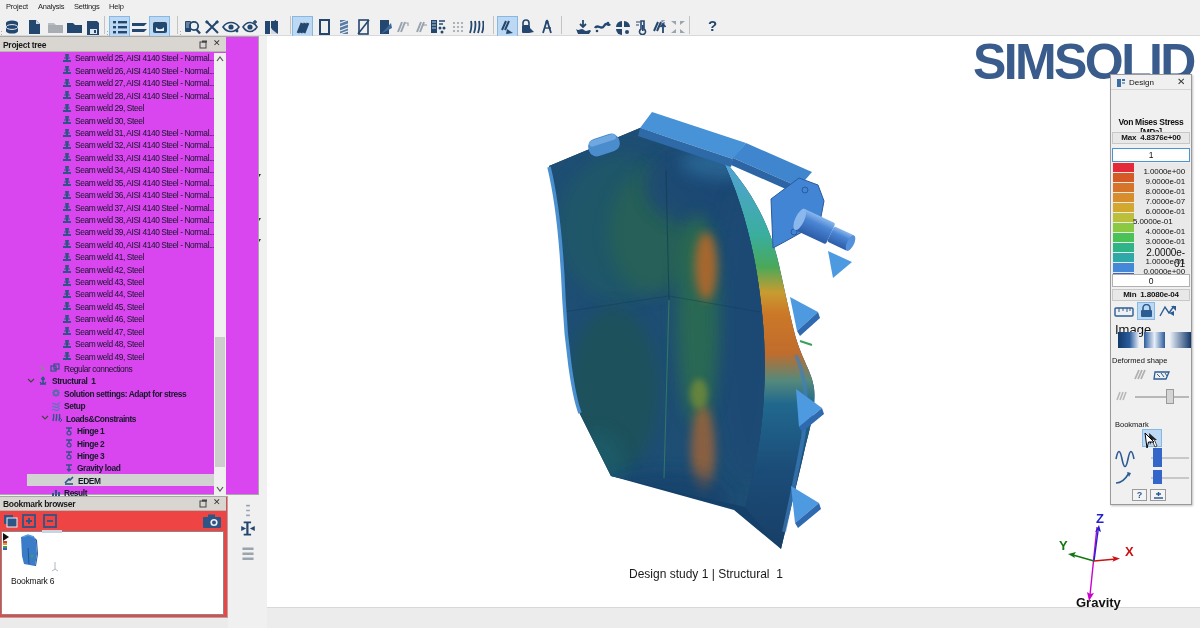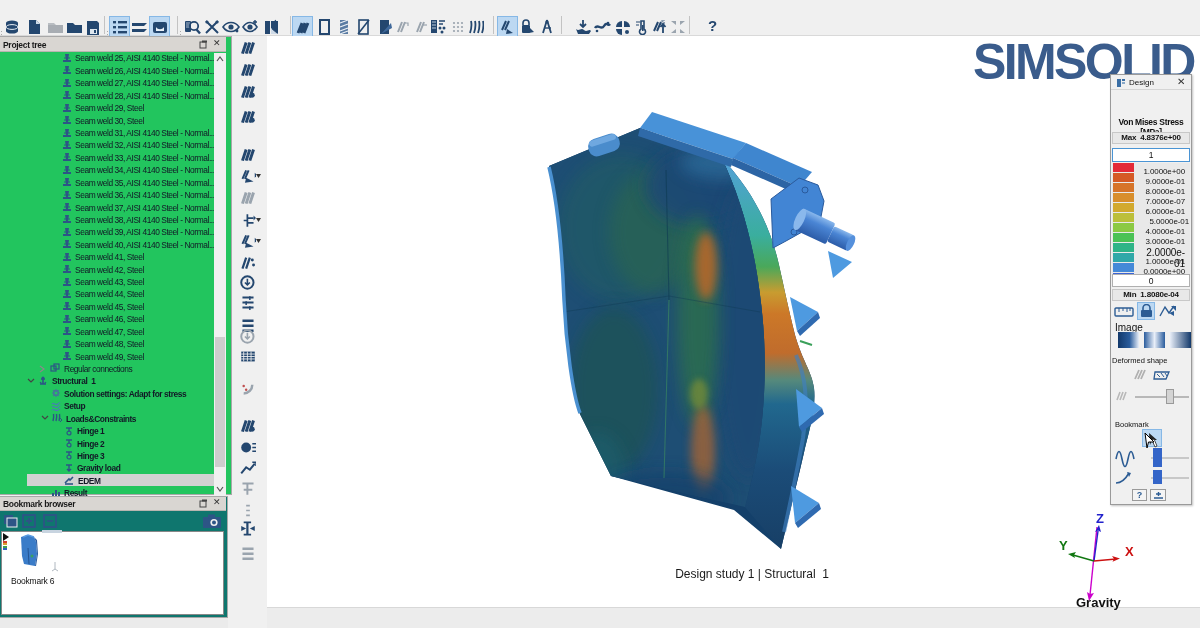--- a/index.html
+++ b/index.html
@@ -8,20 +8,26 @@
 .ic{position:absolute}
 .sep{position:absolute;top:16px;width:1px;height:18px;background:#c3c3c3}
 .hl{position:absolute;top:14px;width:21px;height:21px;background:#bcd8f2;border:1px solid #86b8e6}
 .ttl{font-size:8.5px;letter-spacing:-0.3px;color:#1a1a1a;font-weight:bold}
 .row{position:absolute;white-space:nowrap;font-size:9px;letter-spacing:-0.45px;color:#121826;transform:scaleX(.93);transform-origin:0 0}
 .rowb{font-weight:bold}
 </style></head>
 <body>
 <div id="root">
 
+<div class="abs" style="left:0;top:0;width:1200px;height:14px;background:#f0f0f0">
+<span class="abs" style="left:6px;top:2px;font-size:7.5px;letter-spacing:-0.2px;color:#222">Project</span>
+<span class="abs" style="left:38px;top:2px;font-size:7.5px;letter-spacing:-0.2px;color:#222">Analysis</span>
+<span class="abs" style="left:74px;top:2px;font-size:7.5px;letter-spacing:-0.2px;color:#222">Settings</span>
+<span class="abs" style="left:109px;top:2px;font-size:7.5px;letter-spacing:-0.2px;color:#222">Help</span>
+</div>
 <div class="abs" style="left:0;top:14px;width:1200px;height:22px;background:#f0f0f0;border-bottom:1px solid #d9d9d9">
 <div class="abs" style="left:1px;top:17px;width:1px;height:16px;background:repeating-linear-gradient(#aaa 0 1px,transparent 1px 3px)"></div>
 <div class="abs" style="left:106.5px;top:17px;width:1px;height:16px;background:repeating-linear-gradient(#aaa 0 1px,transparent 1px 3px)"></div>
 <div class="abs" style="left:179.5px;top:17px;width:1px;height:16px;background:repeating-linear-gradient(#aaa 0 1px,transparent 1px 3px)"></div>
 <div class="abs" style="left:292.5px;top:17px;width:1px;height:16px;background:repeating-linear-gradient(#aaa 0 1px,transparent 1px 3px)"></div>
 <div class="sep" style="left:104px;top:2px"></div>
 <div class="sep" style="left:177px;top:2px"></div>
 <div class="sep" style="left:290px;top:2px"></div>
 <div class="sep" style="left:493px;top:2px"></div>
 <div class="sep" style="left:561px;top:2px"></div>
@@ -284,21 +290,21 @@
 <svg class="ic" style="left:256px;top:218px" width="6" height="5">
       <path d="M0,0h5l-2.5,4z" fill="#333"></path>
     </svg>
 <svg class="ic" style="left:256px;top:239px" width="6" height="5">
       <path d="M0,0h5l-2.5,4z" fill="#333"></path>
     </svg>
 <div class="abs" style="left:267px;top:36px;width:933px;height:571px;background:#ffffff"></div>
 <div class="abs" style="left:267px;top:607px;width:933px;height:21px;background:#ececec;border-top:1px solid #d8d8d8"></div>
 <div class="abs" style="left:0px;top:618px;width:228px;height:10px;background:#ebebeb"></div>
 <div class="abs" style="left:973px;top:33px;width:260px;height:48px;font-weight:bold;font-size:50px;letter-spacing:-2.6px;color:#3a5c8c;transform:scaleX(1.0);transform-origin:0 0">SIMSOLID</div>
-<div class="abs" style="left:629px;top:567px;width:200px;text-align:right;font-size:12px;color:#1a1a1a">Design study 1 | Structural&nbsp; 1</div>
+<div class="abs" style="left:629px;top:567px;width:200px;text-align:left;font-size:12px;color:#1a1a1a">Design study 1 | Structural&nbsp; 1</div>
 <svg class="abs" style="left:0;top:0" width="1200" height="628" viewBox="0 0 1200 628">
 <defs>
  <filter id="bl8" x="-60%" y="-60%" width="220%" height="220%">
           <feGaussianBlur stdDeviation="8"></feGaussianBlur>
         </filter>
  <filter id="bl5" x="-60%" y="-60%" width="220%" height="220%">
           <feGaussianBlur stdDeviation="5"></feGaussianBlur>
         </filter>
  <filter id="bl3" x="-60%" y="-60%" width="220%" height="220%">
           <feGaussianBlur stdDeviation="3"></feGaussianBlur>
@@ -421,21 +427,21 @@
 <div class="abs" style="left:2px;top:158px;width:21px;height:9px;background:#4bc255"></div>
 <div class="abs" style="left:2px;top:168px;width:21px;height:9px;background:#2eb487"></div>
 <div class="abs" style="left:2px;top:178px;width:21px;height:9px;background:#2fa8a8"></div>
 <div class="abs" style="left:2px;top:188px;width:21px;height:9px;background:#4489d8"></div>
 <div class="abs" style="left:2px;top:198px;width:21px;height:9px;background:#3a63d6"></div>
 <div class="abs" style="left:26px;top:92px;width:48px;text-align:right;font-size:8px;letter-spacing:-0.1px;color:#111">1.0000e+00</div>
 <div class="abs" style="left:26px;top:102px;width:48px;text-align:right;font-size:8px;letter-spacing:-0.1px;color:#111">9.0000e-01</div>
 <div class="abs" style="left:26px;top:112px;width:48px;text-align:right;font-size:8px;letter-spacing:-0.1px;color:#111">8.0000e-01</div>
 <div class="abs" style="left:26px;top:122px;width:48px;text-align:right;font-size:8px;letter-spacing:-0.1px;color:#111">7.0000e-07</div>
 <div class="abs" style="left:26px;top:132px;width:48px;text-align:right;font-size:8px;letter-spacing:-0.1px;color:#111">6.0000e-01</div>
-<div class="abs" style="left:30px;top:142px;width:48px;text-align:right;font-size:8px;letter-spacing:-0.1px;color:#111">5.0000e-01</div>
+<div class="abs" style="left:22px;top:142px;width:48px;text-align:left;font-size:8px;letter-spacing:-0.1px;color:#111">5.0000e-01</div>
 <div class="abs" style="left:26px;top:152px;width:48px;text-align:right;font-size:8px;letter-spacing:-0.1px;color:#111">4.0000e-01</div>
 <div class="abs" style="left:26px;top:162px;width:48px;text-align:right;font-size:8px;letter-spacing:-0.1px;color:#111">3.0000e-01</div>
 <div class="abs" style="left:26px;top:172px;width:48px;text-align:right;font-size:10px;letter-spacing:-0.1px;color:#111">2.0000e-01</div>
 <div class="abs" style="left:26px;top:182px;width:48px;text-align:right;font-size:8px;letter-spacing:-0.1px;color:#111">1.0000e-01</div>
 <div class="abs" style="left:26px;top:192px;width:48px;text-align:right;font-size:8px;letter-spacing:-0.1px;color:#111">0.0000e+00</div>
 <div class="abs" style="left:1px;top:199px;width:78px;height:13px;background:#fff;border:1px solid #b0b0b0;text-align:center;font-size:8.5px;color:#111;line-height:12px">0</div>
 <div class="abs" style="left:1px;top:214px;width:78px;height:12px;background:#e8e8e8;border:1px solid #c8c8c8;text-align:center;font-size:8px;font-weight:bold;letter-spacing:-0.2px;color:#111">Min&nbsp; 1.8080e-04</div>
 <svg class="ic" style="left:3px;top:230px" width="20" height="14">
         <rect x="1" y="3" width="18" height="8" rx="1" fill="none" stroke="#2c5c94" stroke-width="1.4"></rect>
         <path d="M5,3v4M9,3v3M13,3v4M16,3v3" stroke="#2c5c94" stroke-width="1"></path>
@@ -443,21 +449,21 @@
 <div class="abs" style="left:26px;top:227px;width:18px;height:18px;background:#bcd8f2;border:1px solid #86b8e6"></div>
 <svg class="ic" style="left:29px;top:229px" width="13" height="14">
         <rect x="1" y="6" width="11" height="7" rx="1" fill="#2c5c94"></rect>
         <path d="M3,6V4a3.5,3.5 0 017,0v2" fill="none" stroke="#2c5c94" stroke-width="1.6"></path>
       </svg>
 <svg class="ic" style="left:47px;top:229px" width="20" height="15">
         <path d="M2,12L7,3l4,6l5,-7" fill="none" stroke="#2c5c94" stroke-width="1.4"></path>
         <path d="M13,2l5,0l0,5z" fill="#2c5c94"></path>
         <path d="M16,12l-5,-3l5,-2z" fill="#2c5c94"></path>
       </svg>
-<div class="abs" style="left:4px;top:247px;font-size:10px;color:#111">Image</div>
+<div class="abs" style="left:4px;top:247px;font-size:13px;color:#111">Image</div>
 <div class="abs" style="left:7px;top:257px;width:21px;height:16px;background:linear-gradient(90deg,#12386a,#2a5c9c 55%,#e8eef8)"></div>
 <div class="abs" style="left:33px;top:257px;width:21px;height:16px;background:linear-gradient(90deg,#2a5c9c,#e8eef8 50%,#2a5c9c)"></div>
 <div class="abs" style="left:59px;top:257px;width:21px;height:16px;background:linear-gradient(90deg,#e8eef8,#12386a)"></div>
 <div class="abs" style="left:1px;top:281px;font-size:7.5px;color:#111">Deformed shape</div>
 <svg class="ic" style="left:22px;top:292px" width="16" height="15">
         <path d="M2,12L6,3M5,12L9,3M8,12L12,3" stroke="#b0b0b0" stroke-width="1.8"></path>
       </svg>
 <svg class="ic" style="left:42px;top:292px" width="20" height="15">
         <path d="M2,5h14l-3,7H1z" fill="none" stroke="#2c5c94" stroke-width="1.3"></path>
         <path d="M4,7l3,3M8,6l3,4M12,6l2,3" stroke="#2c5c94" stroke-width="1"></path>
@@ -486,21 +492,21 @@
       </svg>
 <div class="abs" style="left:21px;top:414px;width:15px;height:12px;background:#f4f4f4;border:1px solid #9a9a9a;text-align:center;font-size:9px;font-weight:bold;color:#2c5c94;line-height:11px">?</div>
 <div class="abs" style="left:39px;top:414px;width:16px;height:12px;background:#f4f4f4;border:1px solid #9a9a9a"></div>
 <svg class="ic" style="left:42px;top:416px" width="11" height="9">
         <path d="M1,7h9M5.5,1v4M3,3h5" stroke="#2c5c94" stroke-width="1.4"></path>
       </svg>
 </div>
 <svg class="abs" style="left:1143px;top:432px" width="14" height="18">
       <path d="M2,1l9,9l-5.5,0l-1.5,6z" fill="#fff" stroke="#000" stroke-width="1"></path>
     </svg>
-<div class="abs" style="left:0;top:36px;width:232px;height:459px;background:#22c55e;border:1px solid #a8a8a8;border-left:none">
+<div class="abs" style="left:0;top:36px;width:259px;height:459px;background:#d946ef;border:1px solid #a8a8a8;border-left:none">
 <div class="abs" style="left:0;top:0;width:226px;height:15px;background:#d9d6d2;border-bottom:1px solid #b8b5b0">
 <span class="ttl abs" style="left:3px;top:3px">Project tree</span>
 <svg class="ic" style="left:199px;top:3px" width="9" height="9">
           <rect x="1" y="2" width="6" height="6" fill="none" stroke="#444" stroke-width="1"></rect>
           <rect x="3" y="0.5" width="5" height="2" fill="#444"></rect>
         </svg>
 <span class="abs" style="left:213px;top:1px;font-size:9px;color:#333">✕</span>
       </div>
 <svg class="ic" style="left:62px;top:16px" width="10" height="10">
         <path d="M1,7h8v2H1z" fill="#2d5586"></path>
@@ -719,21 +725,21 @@
 <div class="row rowb" style="left:64px;top:451px">Result</div>
 <div class="abs" style="left:214px;top:16px;width:12px;height:442px;background:#f0f0f0"></div>
 <svg class="ic" style="left:216px;top:19px" width="8" height="6">
         <path d="M1,5l3,-4l3,4" fill="none" stroke="#555" stroke-width="1.2"></path>
       </svg>
 <div class="abs" style="left:215px;top:300px;width:10px;height:130px;background:#cdcdcd"></div>
 <svg class="ic" style="left:216px;top:449px" width="8" height="6">
         <path d="M1,1l3,4l3,-4" fill="none" stroke="#555" stroke-width="1.2"></path>
       </svg>
 </div>
-<div class="abs" style="left:0;top:496px;width:228px;height:122px;background:#0f766e;border:1px solid #a8a8a8;border-left:none">
+<div class="abs" style="left:0;top:496px;width:228px;height:122px;background:#ef4444;border:1px solid #a8a8a8;border-left:none">
 <div class="abs" style="left:0;top:0;width:226px;height:14px;background:#d9d6d2;border-bottom:1px solid #b8b5b0">
 <span class="ttl abs" style="left:3px;top:2px">Bookmark browser</span>
 <svg class="ic" style="left:199px;top:2px" width="9" height="9">
           <rect x="1" y="2" width="6" height="6" fill="none" stroke="#444" stroke-width="1"></rect>
           <rect x="3" y="0.5" width="5" height="2" fill="#444"></rect>
         </svg>
 <span class="abs" style="left:213px;top:0px;font-size:9px;color:#333">✕</span>
       </div>
 <svg class="ic" style="left:3px;top:17px" width="16" height="15">
         <rect x="1" y="1" width="9" height="9" fill="#2d5586"></rect>

